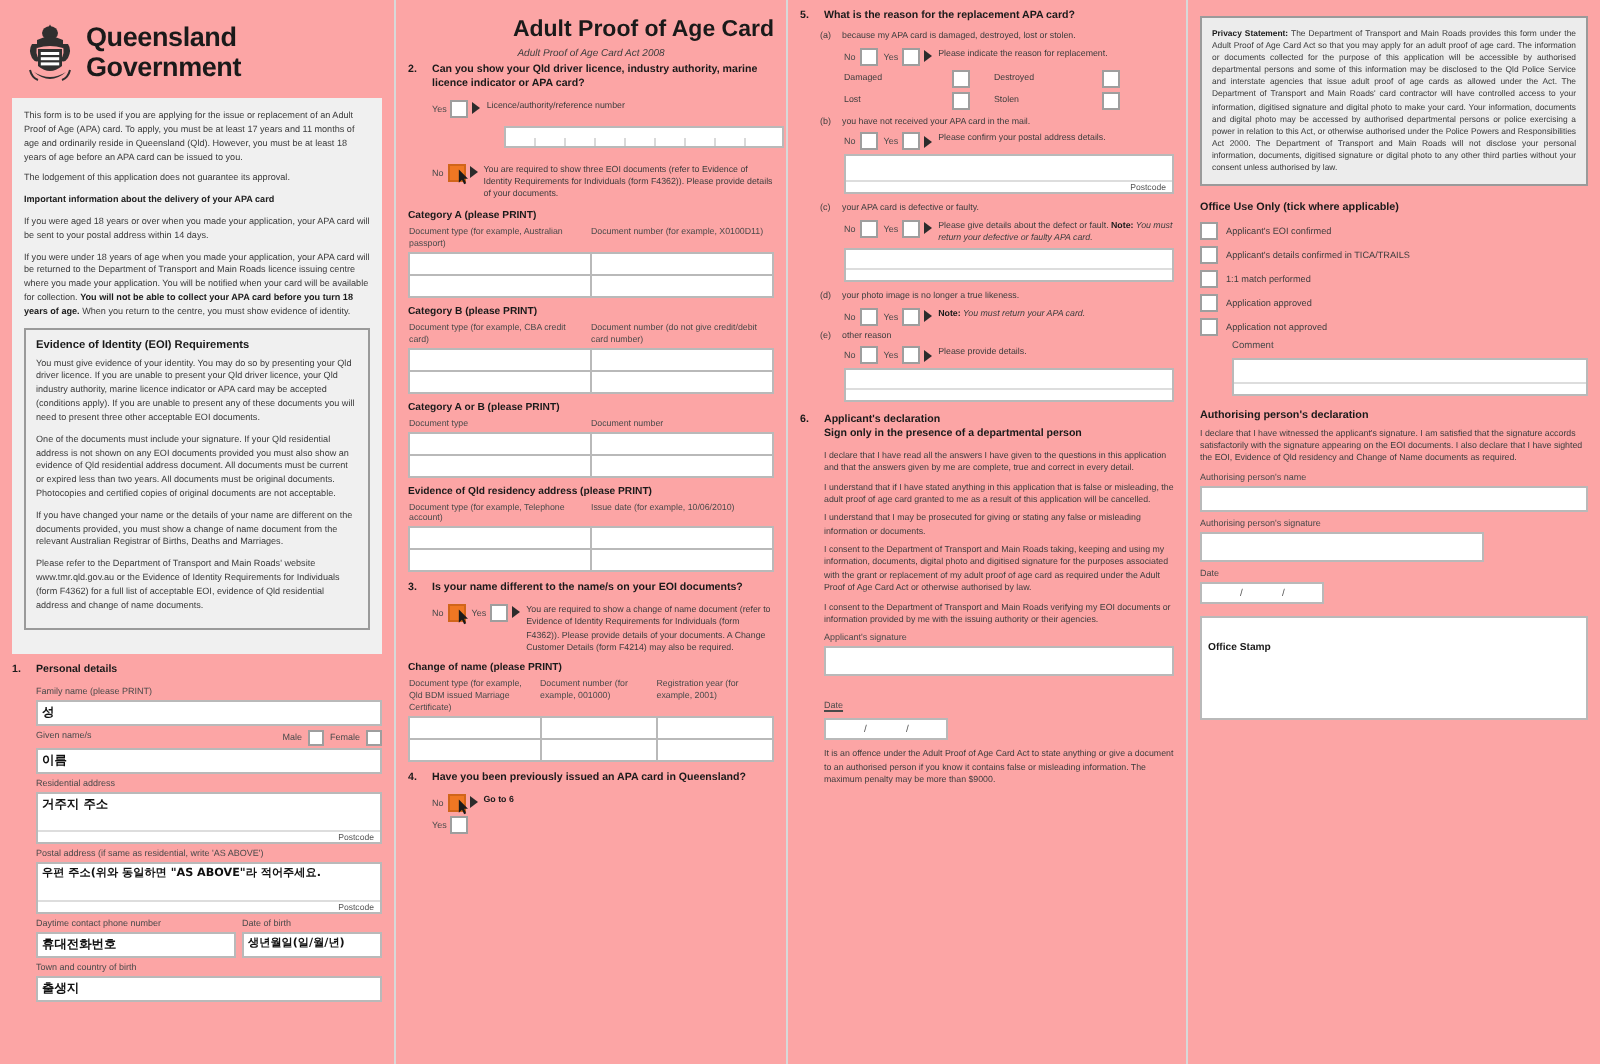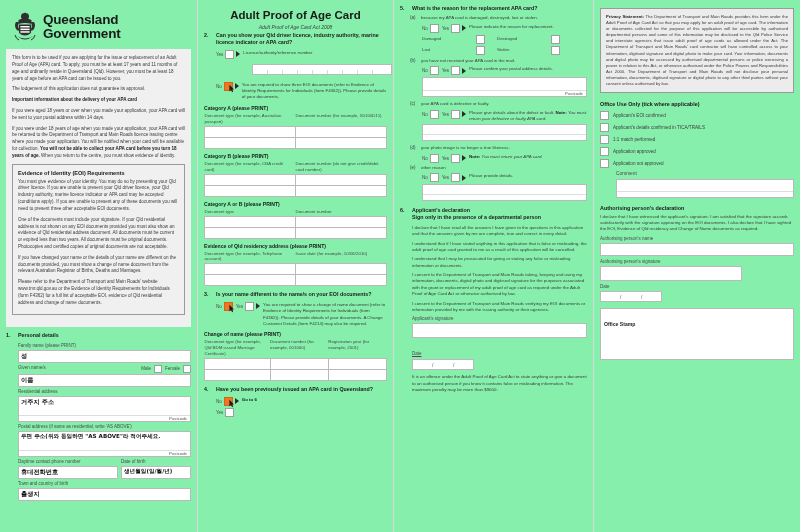--- a/index.html
+++ b/index.html
@@ -7,21 +7,21 @@
     margin: 0; padding: 0;
     width: 800px; height: 532px;
     background: #ffffff;
     font-family: "Liberation Sans", "DejaVu Sans", sans-serif;
     color: #231f20;
     overflow: hidden;
   }
   .page {
     position: relative;
     width: 800px; height: 532px;
-    background: #86efac;
+    background: #fca5a5;
     display: flex;
     flex-direction: row;
   }
   .col {
     position: relative;
     height: 532px;
     padding: 5px 6px 4px 6px;
   }
   .col1 { width: 198px; border-right: 1px solid #d8d8d8; }
   .col2 { width: 196px; border-right: 1px solid #d8d8d8; }
@@ -96,21 +96,21 @@
   .indent { margin-left: 10px; }
   .sublist { display: flex; gap: 3px; margin-bottom: 2px; }
   .subl { font-size: 4.5px; width: 8px; flex: 0 0 8px; color: #3d3d3d; }
 
   .bigbox { border: 1px solid #b9b9b9; background: #fff; height: 20px; margin: 2px 0 4px 0; position: relative; }
   .bigbox .innerline { position:absolute; left:0; right:0; bottom:5px; border-top:1px solid #ddd; }
   .bigbox .post { position: absolute; right: 3px; bottom: 0px; font-size: 4.3px; color: #555; }
 
   
   .maintitle { text-align: center; margin: 4px 0 2px 0; }
-  .maintitle .t1 { font-size: 11.5px; font-weight: bold; line-height: 1.12; color: #1a1a1a; display: block; }
+  .maintitle .t1 { font-size: 11.5px; font-weight: bold; line-height: 1.12; color: #1a1a1a; display: block; text-align: right; }
   .maintitle .t2 { font-size: 5px; font-style: italic; color: #3d3d3d; display: block; margin-top: 2px; }
 
   
   .privacy { border: 1px solid #9a9a9a; background: #ececec; padding: 5px; margin: 3px 0 8px 0; }
   .privacy .p { font-size: 4.2px; line-height: 1.45; text-align: justify; margin: 0; }
 
   .checklist { display: flex; align-items: center; gap: 4px; margin-bottom: 3px; }
   .checklist span { font-size: 4.6px; color: #3d3d3d; }
 
   .sigbox { border: 1px solid #b9b9b9; background: #fff; height: 15px; margin-bottom: 3px; }

